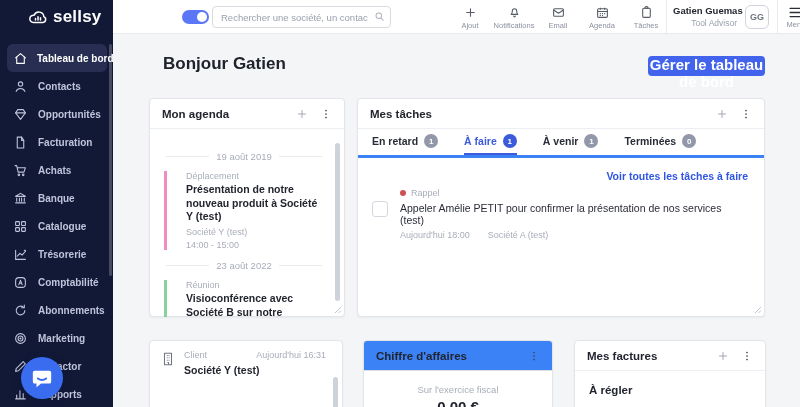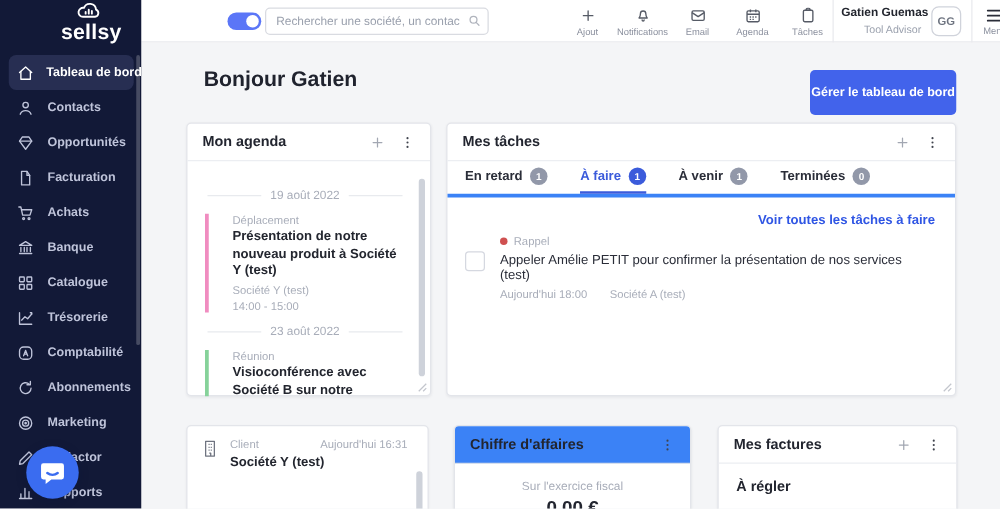--- a/index.html
+++ b/index.html
@@ -2,21 +2,21 @@
 <html><head>
 <meta charset="utf-8">
 <style>
   * { box-sizing: border-box; margin: 0; padding: 0; }
   html,body { width:800px; height:407px; }
   body { font-family:"Liberation Sans", sans-serif; background:#f4f5f7; }
   .app { position:relative; width:800px; height:407px; overflow:hidden; background:#f4f5f7; }
 
   
   .sidebar { position:absolute; left:0; top:0; width:113px; height:407px; background:#121937; z-index:5; }
-  .logo { height:34px; display:flex; align-items:center; padding-left:28px; color:#fff;flex-direction:column; }
+  .logo { height:34px; display:flex; align-items:center; padding-left:28px; color:#fff; }
   .logo-text { font-size:17px; font-weight:700; letter-spacing:.2px; margin-left:5px; }
   .nav { position:absolute; top:44px; left:7px; right:6px; }
   .side-item { display:flex; align-items:center; height:28px; padding-left:7px; border-radius:6px; color:#bfc4da; cursor:pointer; }
   .side-item.active { background:#272e52; color:#ffffff; }
   .sicon { width:14px; height:14px; display:flex; align-items:center; }
   .slabel { font-size:10px; font-weight:600; margin-left:10px; white-space:nowrap; }
   .side-item.active .slabel { font-weight:700; }
   .side-scrollbar { position:absolute; right:1px; top:44px; width:3px; height:232px; border-radius:2px; background:rgba(255,255,255,.22); }
 
   
@@ -34,21 +34,21 @@
   .user-block { position:absolute; left:560px; top:5px; width:64px; text-align:right; cursor:pointer; }
   .user-name { font-size:9.5px; font-weight:700; color:#23262f; white-space:nowrap; }
   .user-role { font-size:8.5px; color:#9aa0ad; margin-top:2px; }
   .avatar { position:absolute; left:632px; top:5px; width:24px; height:24px; border:1px solid #d0d3db; border-radius:6px; display:flex; align-items:center; justify-content:center; font-size:9px; font-weight:700; color:#6e7480; background:#fff; cursor:pointer; }
   .menu-btn { position:absolute; left:668px; top:2px; width:30px; height:31px; display:flex; flex-direction:column; align-items:center; justify-content:center; color:#2a2d38; cursor:pointer; }
   .menu-btn .alabel { font-size:7.5px; color:#8b909e; margin-top:2px; }
 
   
   .main { position:absolute; left:113px; top:34px; width:687px; height:373px; background:#f4f5f7; }
   .greeting { position:absolute; left:50px; top:20px; font-size:17px; font-weight:700; color:#20232e; }
-  .manage-btn { position:absolute; left:535px; top:22px; width:117px; height:36px; background:#4263eb; color:#fff; border:none; border-radius:4px; font-size:10px; font-weight:700; font-family:"Liberation Sans",sans-serif; cursor:pointer; }
+  .manage-btn { position:absolute; left:535px; top:22px; width:117px; height:20px; background:#4263eb; color:#fff; border:none; border-radius:4px; font-size:15px; font-weight:700; font-family:"Liberation Sans",sans-serif; cursor:pointer; }
 
   .card { position:absolute; background:#fff; border:1px solid #e3e5ea; border-radius:4px; box-shadow:0 1px 2px rgba(20,22,40,.05); }
   .card-head { height:30px; display:flex; align-items:center; padding:0 12px; border-bottom:1px solid #eceef2; }
   .card-title { font-size:11.5px; font-weight:700; color:#22252f; }
   .head-icons { margin-left:auto; display:flex; align-items:center; gap:12px; }
   .plus-btn { color:#a2a7b2; cursor:pointer; display:flex; }
   .kebab-btn { color:#3f434d; cursor:pointer; display:flex; }
   .resize-handle { position:absolute; right:2px; bottom:2px; cursor:nwse-resize; }
 
   
@@ -346,21 +346,21 @@
                 <circle cx="12" cy="5" r="1.7"></circle>
                 <circle cx="12" cy="12" r="1.7"></circle>
                 <circle cx="12" cy="19" r="1.7"></circle>
               </svg>
             </span>
         </span>
       </div>
       <div class="agenda-body">
         <div class="date-divider">
           <span class="line"></span>
-            <span>19 août 2022</span>
+            <span>19 août 2019</span>
             <span class="line"></span>
         </div>
         <div class="event pink">
           <div class="etype">Déplacement</div>
           <div class="etitle">Présentation de notre nouveau produit à Société Y (test)</div>
           <div class="ewho">
               <span>Société Y (test)</span>
             </div>
           <div class="etime">14:00 - 15:00</div>
         </div>

